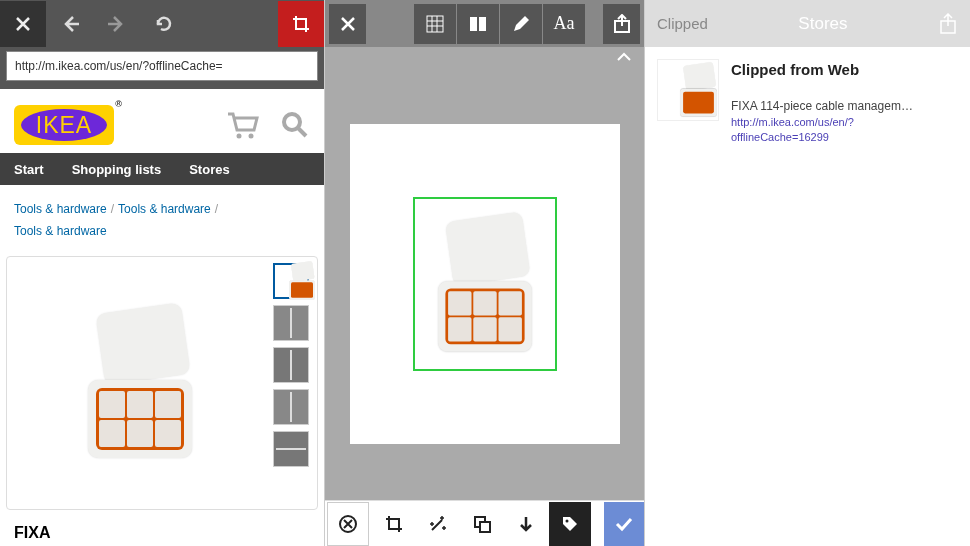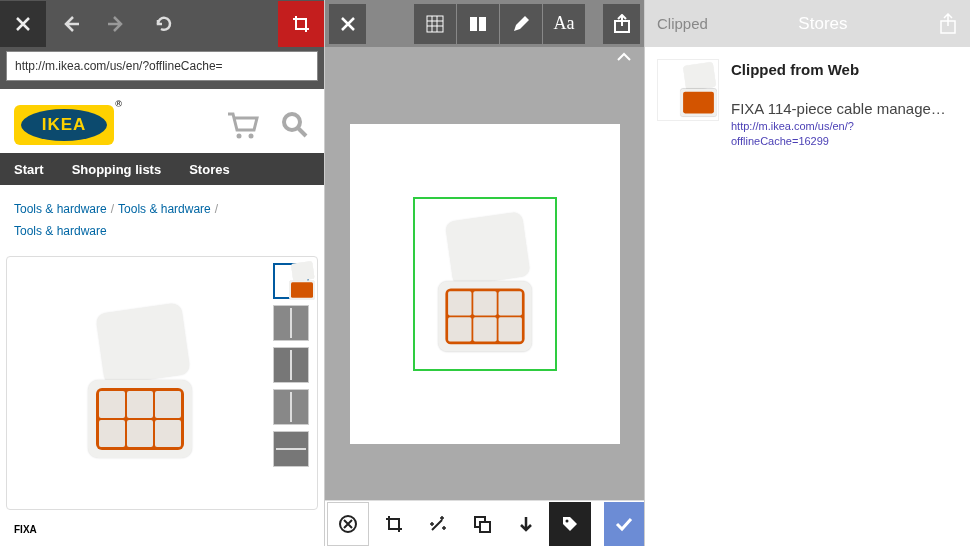--- a/index.html
+++ b/index.html
@@ -11,38 +11,38 @@
 
 
 .browser-bar{background:#555;height:47px;display:flex;align-items:center;gap:1px}
 .bb-btn{width:46px;height:46px;display:flex;align-items:center;justify-content:center;cursor:pointer;color:#ddd}
 .bb-x{background:#333}
 .bb-red{background:#c41e1e;margin-left:auto}
 .url-bar{background:#555;padding:4px 6px 8px 6px}
 .url-input{width:100%;height:30px;padding:12px 8px;border:1px solid #888;background:#fff;font-size:12px;color:#333}
 .ikea-hdr{background:#fff;padding:16px 14px 8px 14px;display:flex;align-items:center}
 .ikea-logo{width:100px;height:40px;background:#ffd100;border-radius:6px;display:flex;align-items:center;justify-content:center;position:relative}
-.ikea-logo-oval{position:absolute;width:86px;height:32px;background:#0c4a6e;border-radius:50%;display:flex;align-items:center;justify-content:center;color:#ffd100;font-weight:700;font-size:17px;letter-spacing:1px}
+.ikea-logo-oval{position:absolute;width:86px;height:32px;background:#6d28d9;border-radius:50%;display:flex;align-items:center;justify-content:center;color:#ffd100;font-weight:400;font-size:23px;letter-spacing:1px}
 .ikea-r{position:absolute;top:-6px;right:-8px;font-size:9px;color:#333;font-weight:bold}
 .ikea-icons{margin-left:auto;display:flex;gap:20px;align-items:center}
 .ikea-ic{color:#888;cursor:pointer}
 .ikea-nav{background:#404040;display:flex;height:32px}
 .ikea-nav-item{color:#fff;font-size:13px;font-weight:bold;padding:0 14px;display:flex;align-items:center;cursor:pointer}
 .ikea-nav-item.active{background:#004080}
 .breadcrumb{padding:14px 14px 8px 14px;font-size:12px;color:#0066a4;line-height:1.8}
 .breadcrumb a{color:#0066a4;text-decoration:none;cursor:pointer}
 .breadcrumb .sep{color:#999;margin:0 4px}
 .product-area{margin:6px 6px 0 6px;border:1px solid #ddd;border-radius:4px;padding:6px;display:flex;gap:6px}
 .main-img{flex:1;height:240px;display:flex;align-items:center;justify-content:center;position:relative}
 .thumbs{width:38px;display:flex;flex-direction:column;gap:6px}
 .thumb{width:36px;height:36px;border:1px solid #ccc;display:flex;align-items:center;justify-content:center;cursor:pointer;background:#fff}
 .thumb.active{border:2px solid #005aa0}
 .thumb.gray{background:#888}
 .thumb.gray2{background:#777}
-.prod-name{padding:14px 14px 0 14px;font-size:10px;font-weight:bold}
+.prod-name{padding:14px 14px 0 14px;font-size:16px;font-weight:bold}
 
 
 .pbox{position:relative;width:120px;height:150px}
 .pbox-lid{position:absolute;top:0;left:20px;width:86px;height:72px;background:#f0f0ee;border-radius:10px;transform:rotate(-8deg);box-shadow:0 0 2px rgba(0,0,0,.1)}
 .pbox-base{position:absolute;bottom:0;left:8px;width:104px;height:78px;background:#f0f0ee;border-radius:10px;box-shadow:0 0 2px rgba(0,0,0,.15);display:flex;align-items:center;justify-content:center}
 .pbox-tray{width:88px;height:62px;background:#d35400;border-radius:6px;display:grid;grid-template-columns:1fr 1fr 1fr;grid-template-rows:1fr 1fr;gap:2px;padding:3px}
 .pbox-cell{background:#e8e3dd;border-radius:2px}
 .pbox-sm .pbox{transform:scale(.25);transform-origin:center}
 
 
@@ -65,21 +65,21 @@
 
 .clip-hdr{background:#ddd;height:47px;display:flex;align-items:center;padding:0 12px;font-size:15px}
 .clip-cancel{color:#888;cursor:pointer}
 .clip-title{flex:1;text-align:center;color:#fff;font-weight:500;font-size:17px}
 .clip-share{color:#fff;cursor:pointer}
 .clip-body{padding:12px;display:flex;gap:12px}
 .clip-thumb{width:62px;height:62px;border:1px solid #eee;display:flex;align-items:center;justify-content:center;flex-shrink:0}
 .clip-thumb .pbox{transform:scale(.35);transform-origin:center}
 .clip-info{font-size:12px;line-height:1.4;overflow:hidden}
 .clip-info h3{font-size:15px;font-weight:bold;margin-bottom:18px;color:#222}
-.clip-sub{color:#444;font-size:15px;white-space:nowrap;overflow:hidden;text-overflow:ellipsis}
+.clip-sub{color:#444;font-size:12px;white-space:nowrap;overflow:hidden;text-overflow:ellipsis}
 .clip-url{color:#4a3fb5;font-size:11px;word-break:break-all}
 
 svg{display:block}
 </style>
 </head>
 <body>
 
 <div class="panel p1">
   <div class="browser-bar">
     <div class="bb-btn bb-x">

